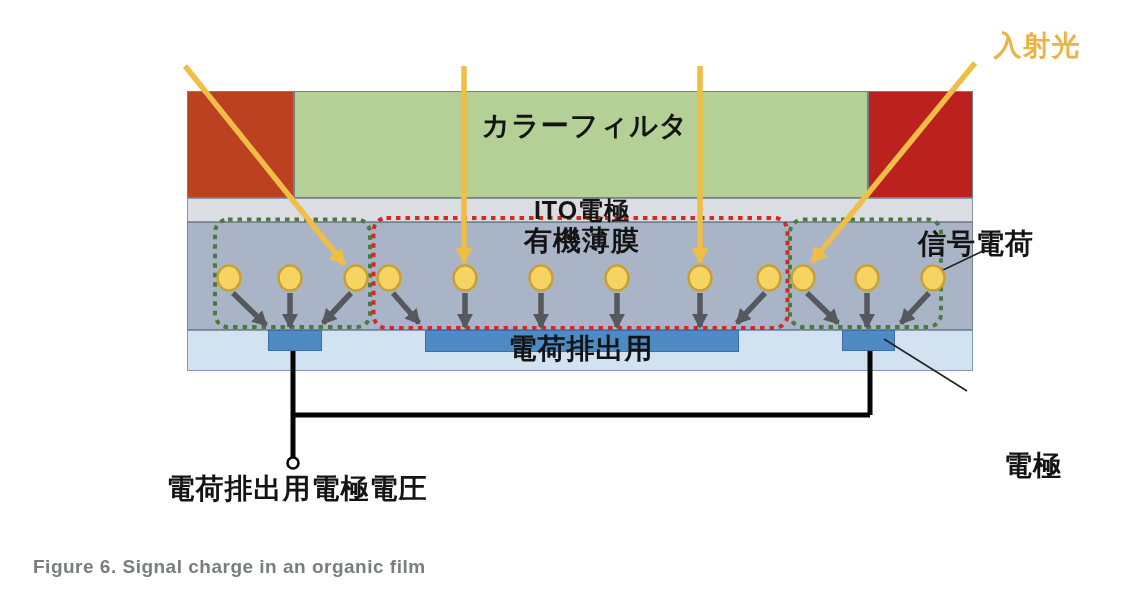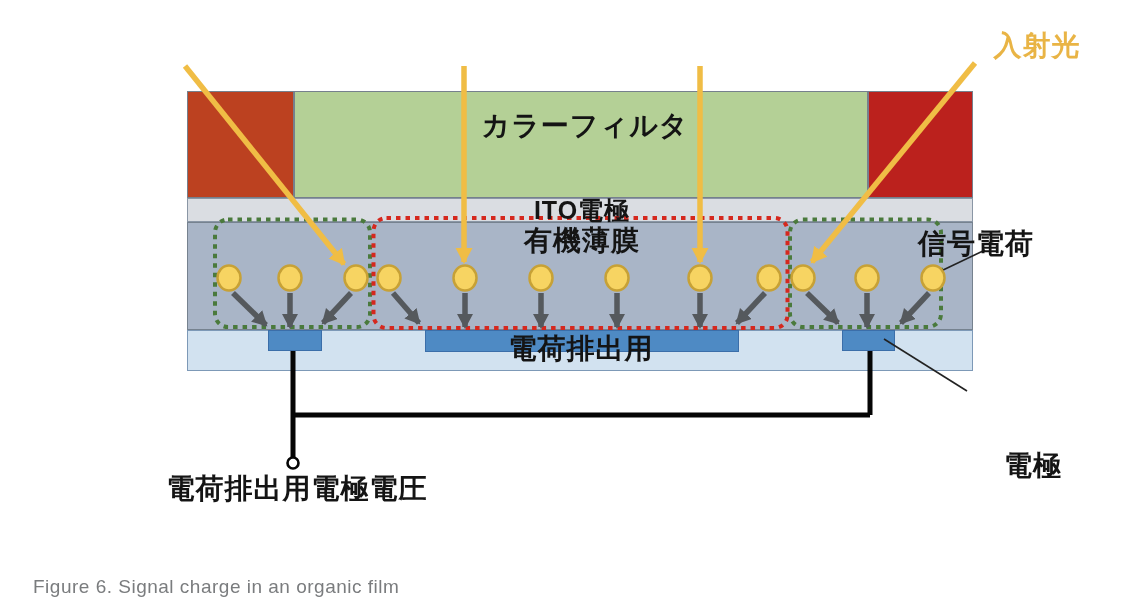--- a/index.html
+++ b/index.html
@@ -21,21 +21,21 @@
   #diagram-svg{position:absolute;left:0;top:0;width:1138px;height:602px;pointer-events:none;}
   .lbl{
     position:absolute;transform:translate(-50%,-50%);
     font-weight:700;color:#141414;white-space:nowrap;letter-spacing:1px;font-size:28px;
   }
   .lbl-ito{font-size:25px;}
   .lbl-organic{font-size:28px;}
   .lbl-incident{color:#e9b445;}
   .caption{
     position:absolute;left:33px;top:556px;transform:none;
-    font-size:19px;font-weight:400;color:#7a7c7e;letter-spacing:0.5px;white-space:nowrap;margin-top:20px;
+    font-size:19px;font-weight:700;color:#7a7c7e;letter-spacing:0.5px;white-space:nowrap;
   }
 </style>
 </head>
 <body>
 
 <div id="canvas">
 
   <div class="layer filter-red-left"></div>
   <div class="layer filter-green"></div>
   <div class="layer filter-red-right"></div>

